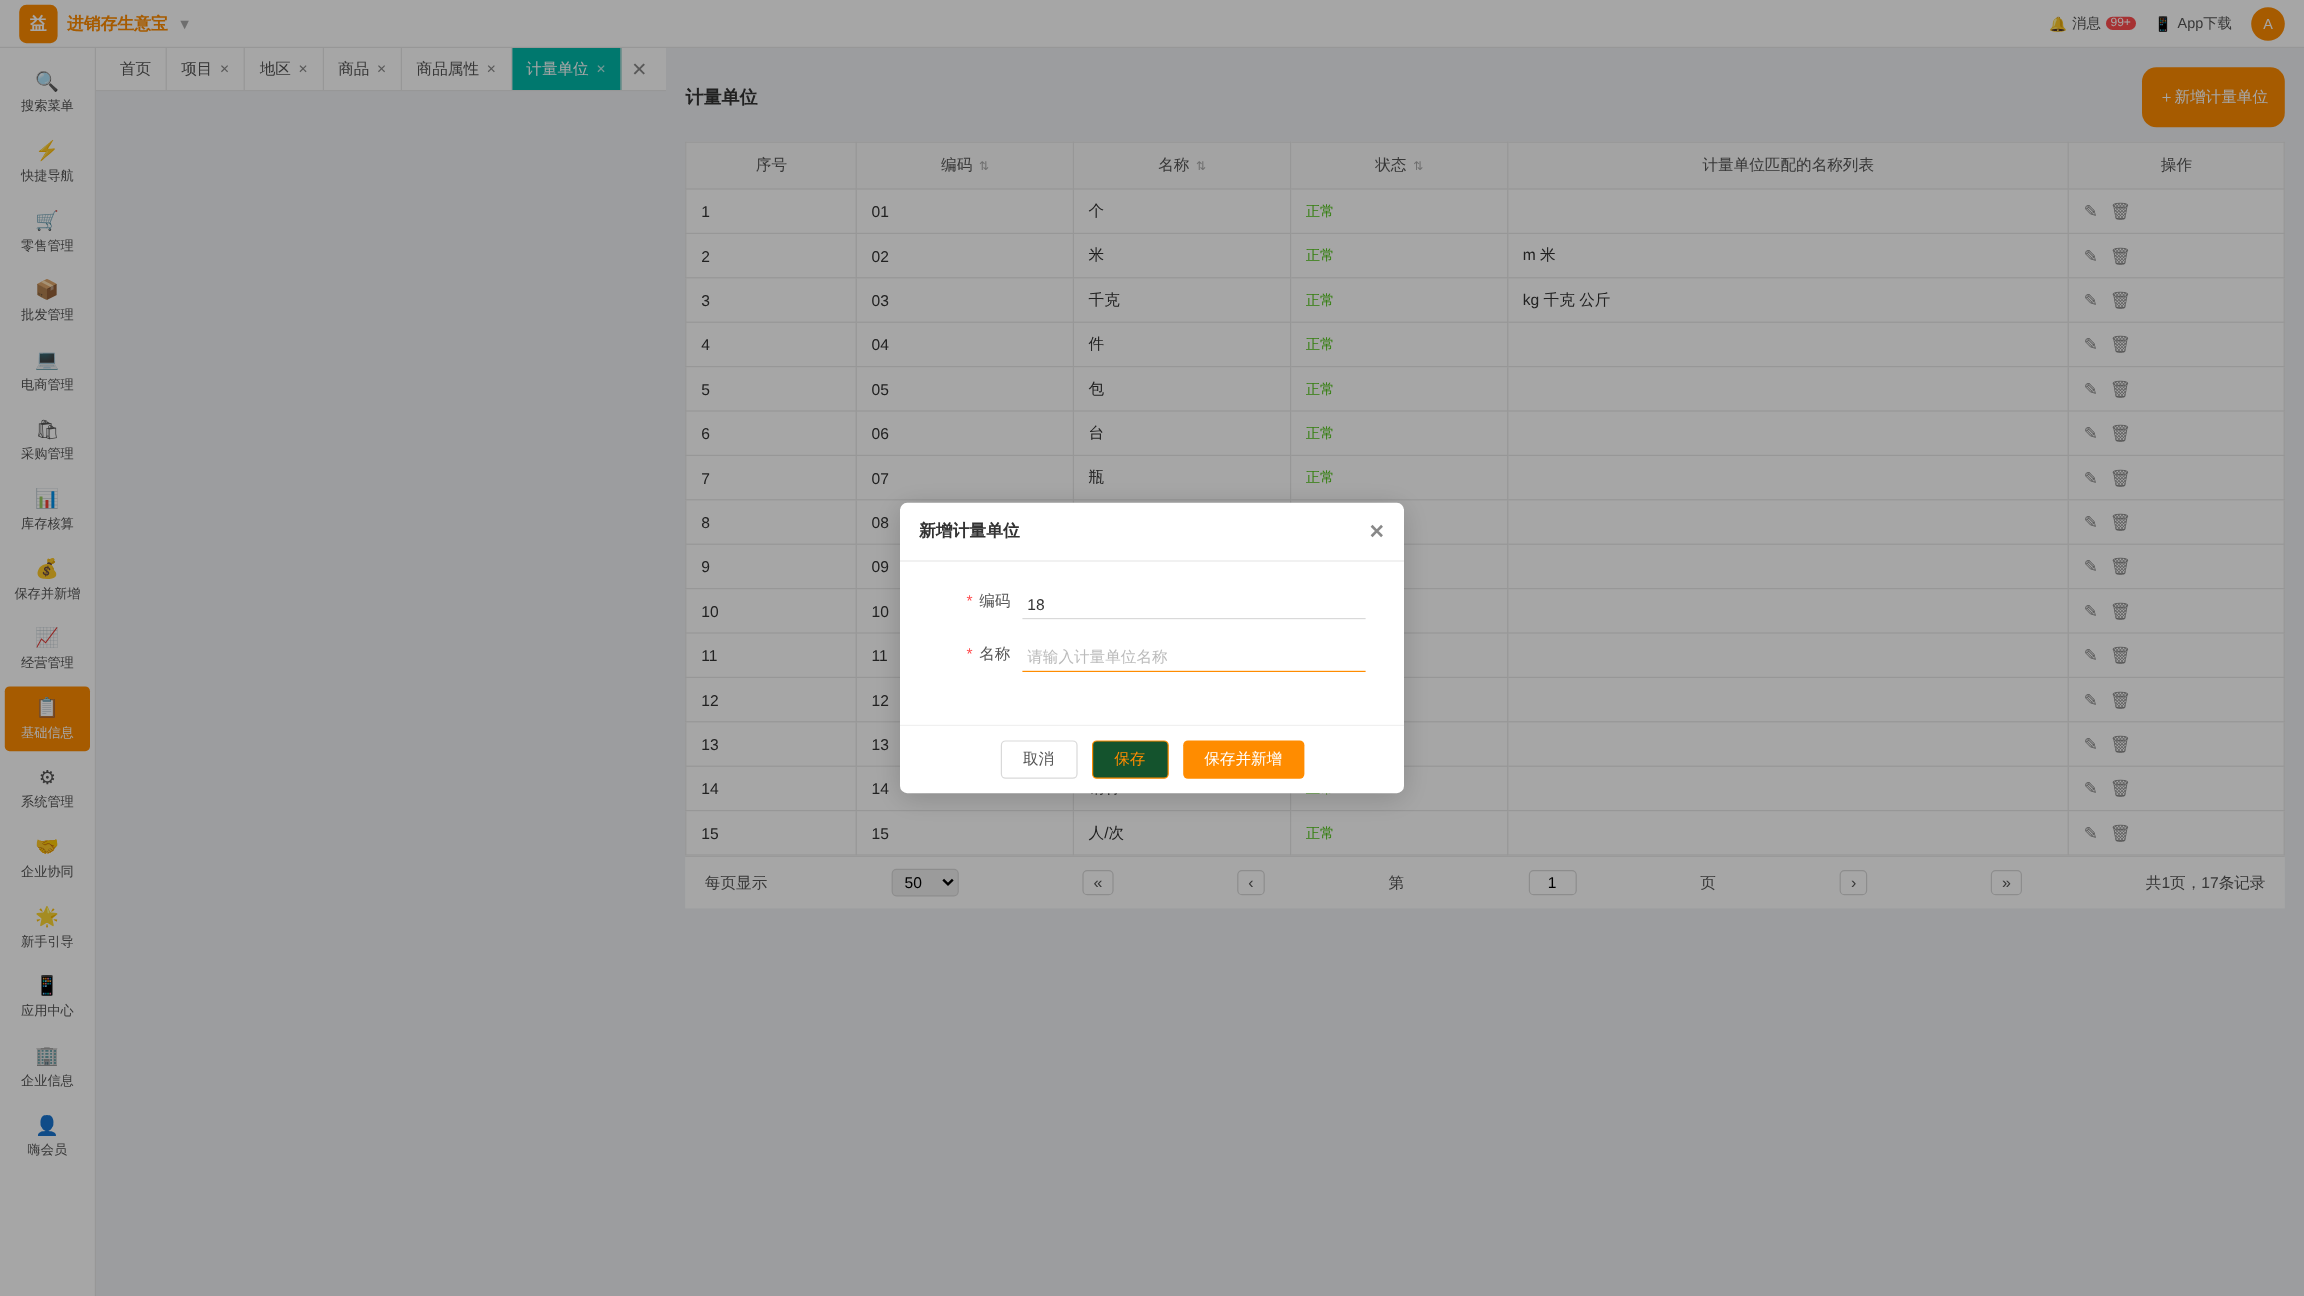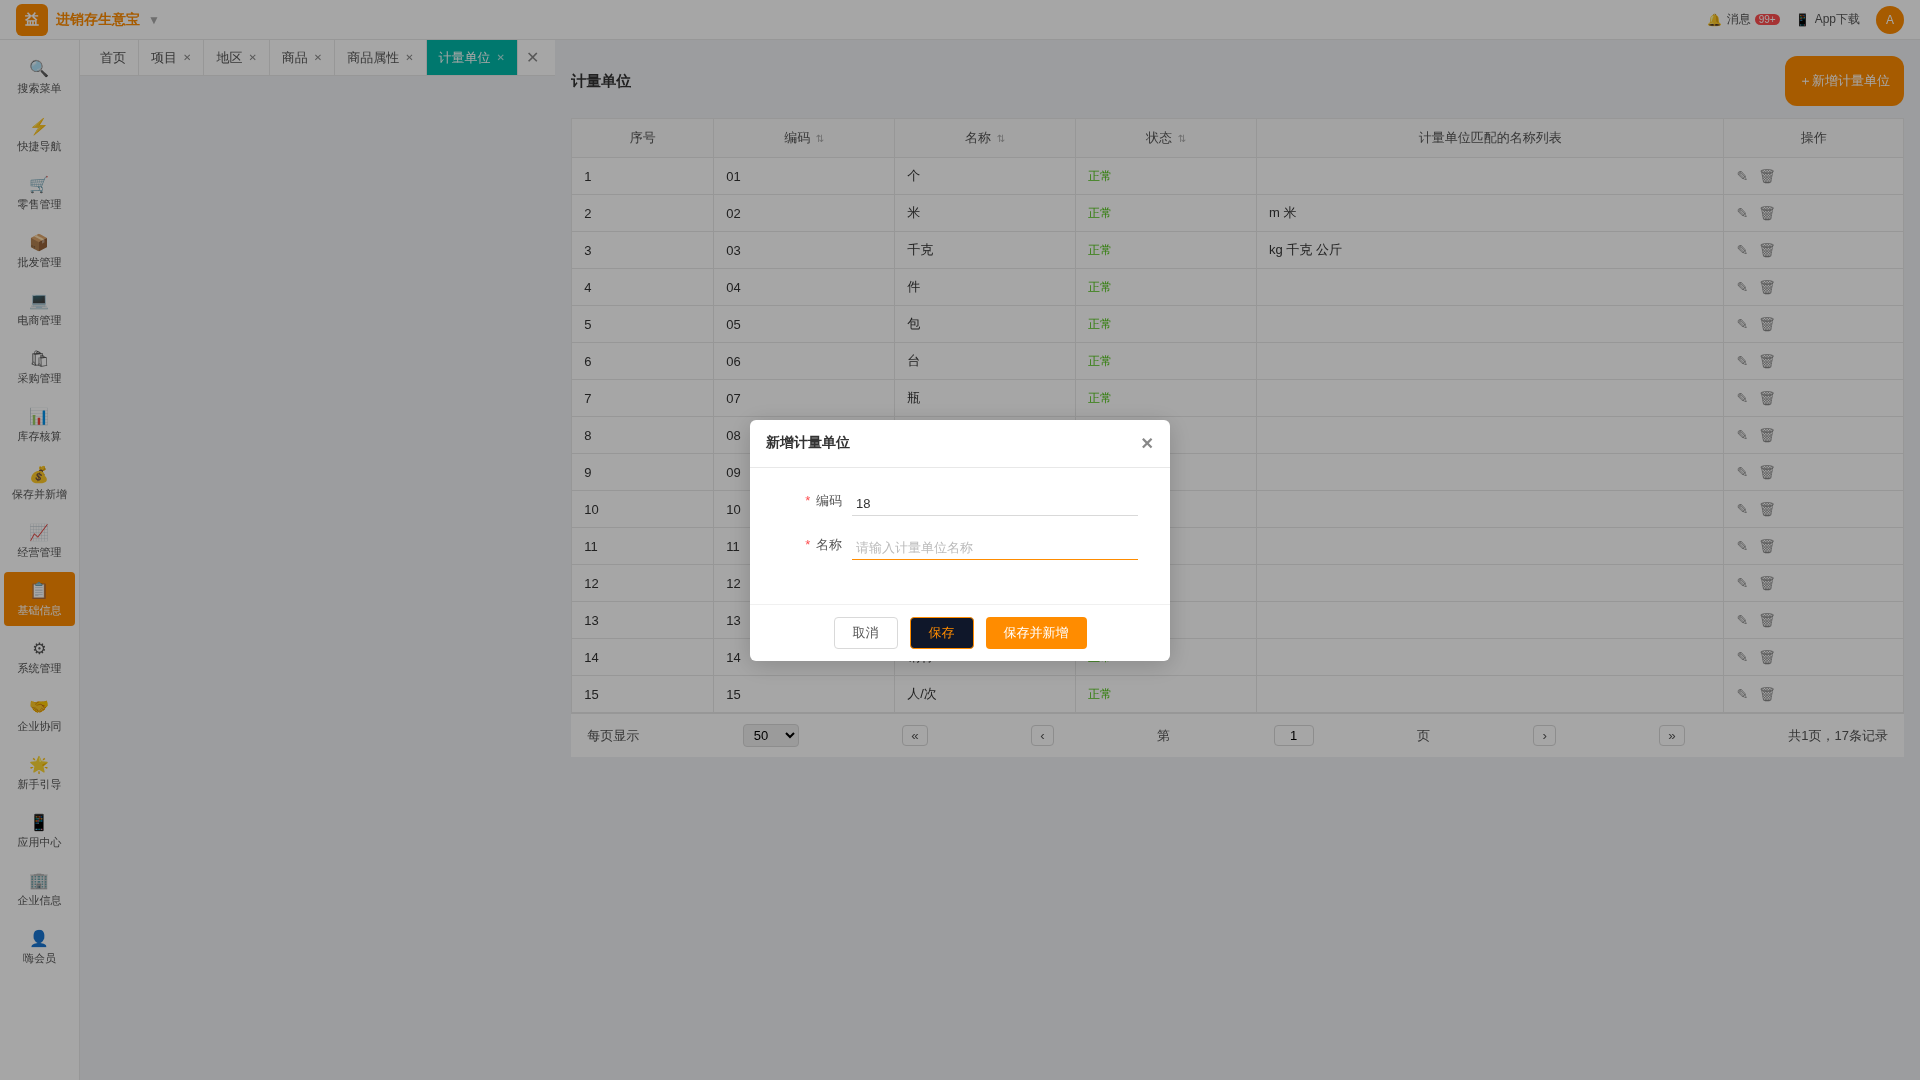--- a/index.html
+++ b/index.html
@@ -340,21 +340,21 @@
       border: 1px solid #d9d9d9;
       background: #fff;
       border-radius: 4px;
       padding: 6px 18px;
       cursor: pointer;
       font-size: 13px;
       color: #555;
     }
     .btn-save {
       border: 1px solid #ff8c00;
-      background: #0f172a;
+      background: #14532d;
       color: #ff8c00;
       border-radius: 4px;
       padding: 6px 18px;
       cursor: pointer;
       font-size: 13px;
     }
     .btn-save-new {
       background: #ff8c00;
       color: white;
       border: none;

